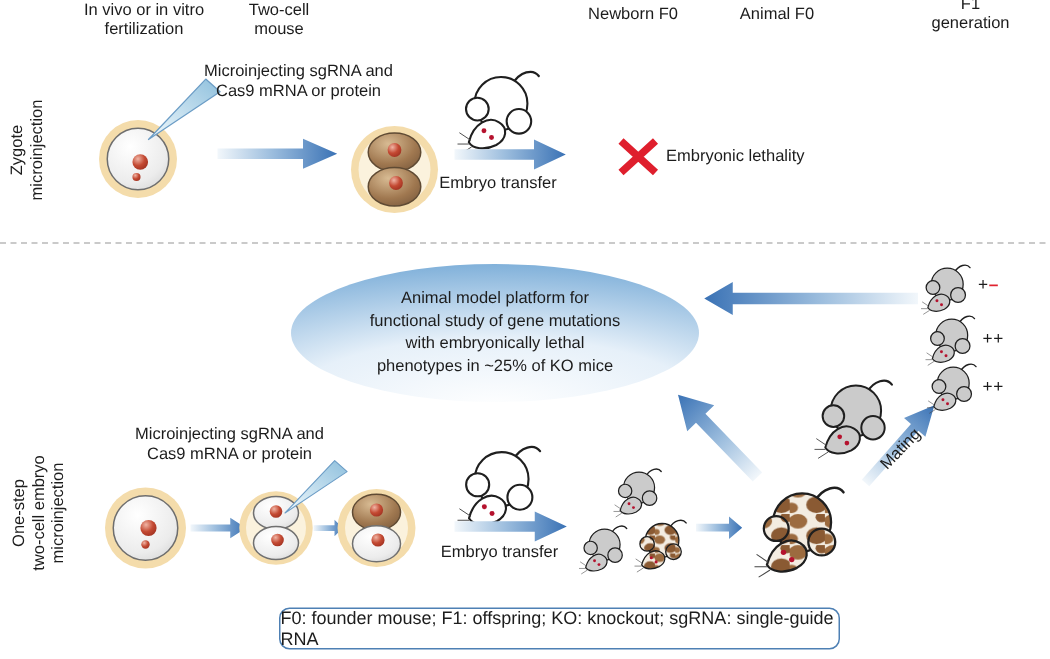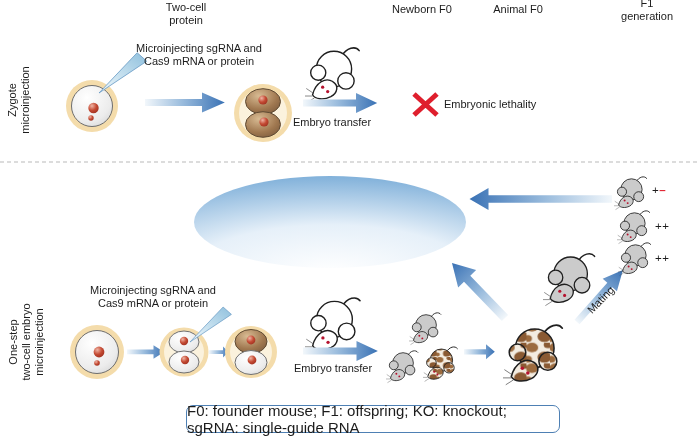--- a/index.html
+++ b/index.html
@@ -7,21 +7,21 @@
        font-family:"Liberation Sans",sans-serif;color:#1c1c1c;overflow:hidden;}
   .fig svg{position:absolute;left:0;top:0;}
   .t{position:absolute;font-size:11px;line-height:1.2;white-space:pre-line;text-align:right;}
   .ctr{transform:translate(-50%,-50%);text-align:center;}
   .rot90{transform:translate(-50%,-50%) rotate(-90deg);text-align:center;}
   .rot45{transform:translate(-50%,-50%) rotate(-46deg);text-align:center;}
   .geno{font-size:11.5px;letter-spacing:0.5px;}
   .geno .minus{color:#e02330;font-weight:bold;}
   .legend{position:absolute;left:186px;top:405px;width:372px;height:26px;
           border:1.4px solid #4e80b4;border-radius:7px;display:flex;
-          align-items:center;justify-content:center;font-size:15px;}
+          align-items:center;justify-content:center;font-size:12px;}
 </style>
 </head>
 <body>
 
 <div class="fig">
 
   <svg width="700" height="439" viewBox="0 0 700 439">
     <defs>
       <linearGradient id="gArr" x1="0" y1="0" x2="1" y2="0">
         <stop offset="0" stop-color="#f2f7fb"></stop>
@@ -149,36 +149,42 @@
 
     <use href="#mouseShape" fill="url(#chimeraPat)" transform="translate(503,322) scale(0.69)"></use>
     <use href="#mouseShape" fill="#cbcbcb" transform="translate(543,251) scale(0.60)"></use>
     <use href="#arrow" transform="translate(577,322) rotate(-48.5) scale(0.99,0.95) translate(0,-11)"></use>
 
     <use href="#mouseShape" fill="#cbcbcb" transform="translate(614,175) scale(0.38)"></use>
     <use href="#mouseShape" fill="#cbcbcb" transform="translate(617,209) scale(0.38)"></use>
     <use href="#mouseShape" fill="#cbcbcb" transform="translate(618,241) scale(0.38)"></use>
   </svg>
 
+  <div class="t ctr" style="left:96px;top:14px;">In vivo or in vitro
+fertilization</div>
   <div class="t ctr" style="left:186px;top:14px;">Two-cell
-protein</div>
+mouse</div>
   <div class="t ctr" style="left:422px;top:10px;">Newborn F0</div>
   <div class="t ctr" style="left:518px;top:10px;">Animal F0</div>
   <div class="t ctr" style="left:623px;top:10px;padding-left:48px;">F1 generation</div>
 
   <div class="t rot90" style="left:19px;top:100px;">Zygote
 microinjection</div>
   <div class="t ctr" style="left:199px;top:55px;">Microinjecting sgRNA and
 Cas9 mRNA or protein</div>
   <div class="t ctr" style="left:332px;top:123px;">Embryo transfer</div>
   <div class="t" style="left:444px;top:98px;">Embryonic lethality</div>
 
   <div class="t rot90" style="left:27px;top:342px;">One-step
 two-cell embryo
 microinjection</div>
+  <div class="t ctr" style="left:330px;top:222px;line-height:1.35;">Animal model platform for
+functional study of gene mutations
+with embryonically lethal
+phenotypes in ~25% of KO mice</div>
   <div class="t ctr" style="left:153px;top:297px;">Microinjecting sgRNA and
 Cas9 mRNA or protein</div>
   <div class="t ctr" style="left:333px;top:369px;">Embryo transfer</div>
   <div class="t rot45" style="left:601px;top:300px;">Mating</div>
 
   <div class="t geno" style="left:652px;top:184px;"><span>+</span><span class="minus">–</span></div>
   <div class="t geno" style="left:655px;top:220px;">++</div>
   <div class="t geno" style="left:655px;top:252px;">++</div>
 
   <div class="legend">

